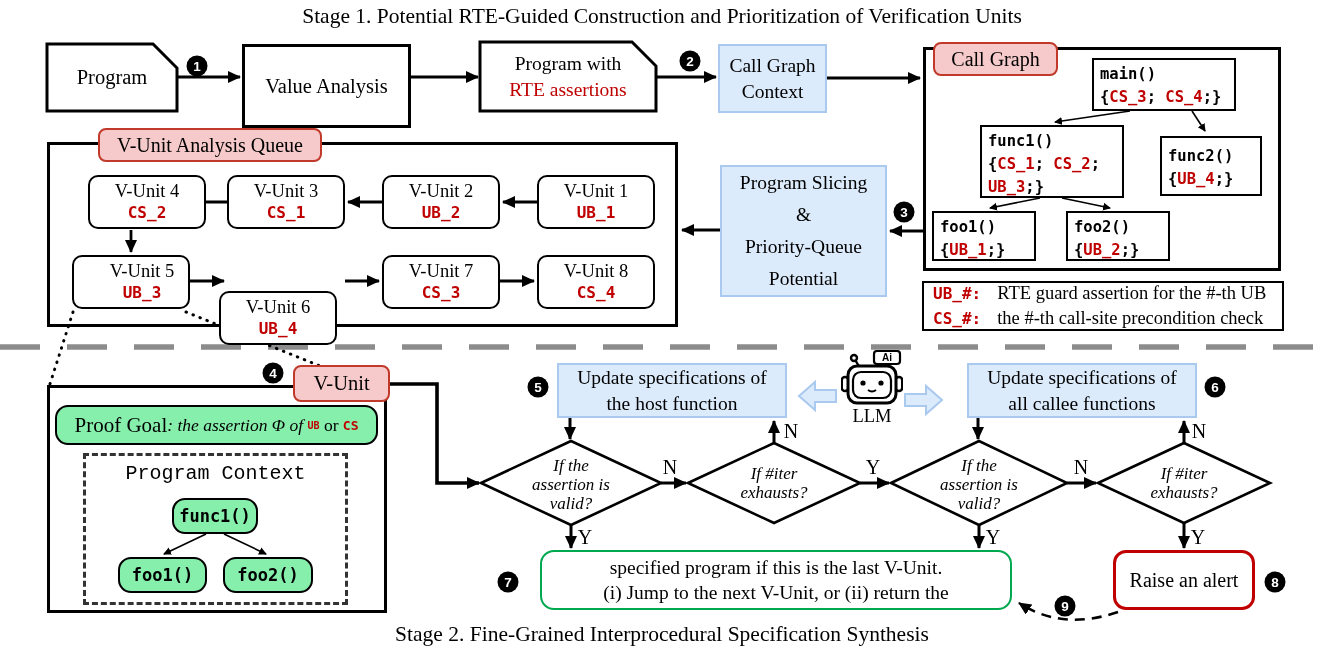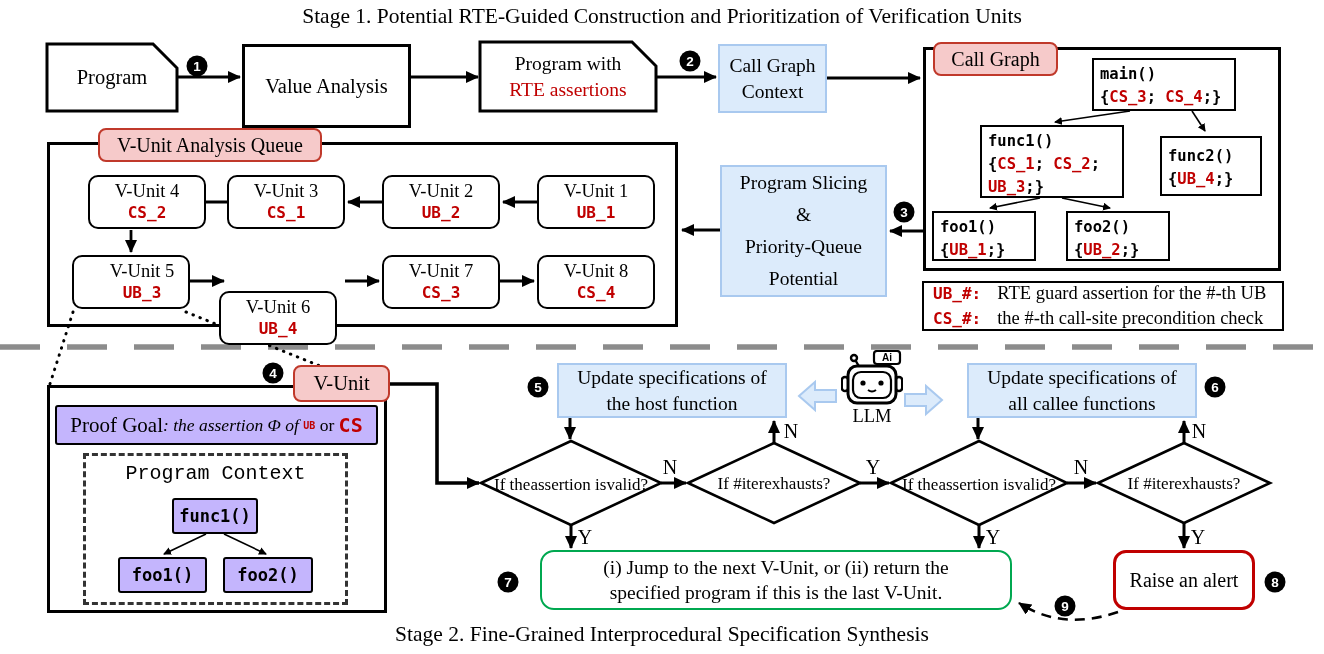--- a/index.html
+++ b/index.html
@@ -19,24 +19,24 @@
   .badge{position:absolute;width:21px;height:21px;border-radius:50%;background:#000;color:#fff;z-index:3;
          display:flex;align-items:center;justify-content:center;font-size:13.5px;font-family:"Liberation Sans",sans-serif;font-weight:bold;transform:translate(-50%,-50%);}
   .vu{position:absolute;width:118px;height:54px;background:#fff;border:2.5px solid #000;border-radius:10px;
       box-sizing:border-box;text-align:center;z-index:2;}
   .vu .nm{font-size:18.5px;margin-top:4px;}
   .vu .tg{font-size:16px;margin-top:1px;}
   .code{position:absolute;background:#fff;border:2.5px solid #000;box-sizing:border-box;z-index:2;
         font-family:"DejaVu Sans Mono",monospace;font-weight:bold;font-size:15.5px;line-height:23px;padding:3px 6px;}
   .mono{font-family:"DejaVu Sans Mono",monospace;font-weight:bold;}
   .red{color:#c00000;}
-  .rnd{position:absolute;background:#c4b5fd;border:2.5px solid #000;border-radius:3px;box-sizing:border-box;z-index:2;
+  .rnd{position:absolute;background:#86efac;border:2.5px solid #000;border-radius:13px;box-sizing:border-box;z-index:2;
        display:flex;align-items:center;justify-content:center;}
-  .ovl{position:absolute;z-index:2;display:flex;align-items:center;justify-content:center;
-       text-align:center;font-size:17px;line-height:19px;}
+  .ovl{position:absolute;z-index:2;display:flex;flex-direction:column;align-items:center;justify-content:center;
+       text-align:center;font-size:17px;line-height:19px;font-style:italic;}
   .fl{position:absolute;z-index:2;font-size:20px;transform:translate(-50%,-50%);}
   .legend-line{display:flex;align-items:baseline;gap:16px;line-height:25px;font-size:18.5px;white-space:nowrap;}
   .legend-key{font-family:"DejaVu Sans Mono",monospace;font-weight:bold;font-size:16px;color:#c00000;}
 </style>
 </head>
 <body>
 
 <div class="canvas">
 
   <div class="title" style="top:4px;">Stage 1. Potential RTE-Guided Construction and Prioritization of Verification Units</div>
@@ -201,21 +201,21 @@
 
   <div class="panel" style="left:47px;top:385px;width:340px;height:228px;border-width:3.5px;"></div>
   <div class="badge" style="left:273px;top:373px;">4</div>
   <div class="pink" style="left:293px;top:365px;width:97px;height:37px;font-size:20.5px;">V-Unit</div>
 
   <div class="rnd" style="left:55px;top:405px;width:323px;height:40px;white-space:nowrap;">
     <span style="font-size:21px;">Proof Goal</span>
       <span style="font-size:17.5px;white-space:pre;font-style:italic;">: the assertion Φ of </span>
       <span class="mono red" style="font-size:10px;">UB</span>
       <span style="font-size:17.5px;white-space:pre;"> or </span>
-      <span class="mono red" style="font-size:20px;">CS</span>
+      <span class="mono red" style="font-size:13px;">CS</span>
   </div>
 
   <div class="abs z2" style="left:83px;top:453px;width:265px;height:152px;border:3px dashed #333;box-sizing:border-box;">
     <div style="text-align:center;font-size:20px;margin-top:6px;font-family:Liberation Mono, monospace;">Program Context</div>
   </div>
   <div class="rnd mono" style="left:172px;top:498px;width:86px;height:36px;font-size:17px;">func1()</div>
   <div class="rnd mono" style="left:118px;top:557px;width:89px;height:36px;font-size:17px;">foo1()</div>
   <div class="rnd mono" style="left:223px;top:557px;width:90px;height:36px;font-size:17px;">foo2()</div>
 
   <div class="badge" style="left:538px;top:387px;">5</div>
@@ -268,21 +268,21 @@
   <div class="fl" style="left:873px;top:467px;">Y</div>
   <div class="fl" style="left:791px;top:431px;">N</div>
   <div class="fl" style="left:585px;top:537px;">Y</div>
   <div class="fl" style="left:1081px;top:467px;">N</div>
   <div class="fl" style="left:1199px;top:431px;">N</div>
   <div class="fl" style="left:993px;top:537px;">Y</div>
   <div class="fl" style="left:1198px;top:537px;">Y</div>
 
   <div class="badge" style="left:508px;top:582px;">7</div>
   <div class="abs z2" style="left:540px;top:550px;width:472px;height:60px;border:2.5px solid #00a850;border-radius:14px;box-sizing:border-box;background:#fff;display:flex;flex-direction:column;align-items:center;justify-content:center;text-align:center;font-size:19.5px;line-height:25px;">
+    <div>specified program if this is the last V-Unit.</div>
     <div>(i) Jump to the next V-Unit, or (ii) return the</div>
-    <div>specified program if this is the last V-Unit.</div>
   </div>
   <div class="abs z2" style="left:1113px;top:550px;width:142px;height:60px;border:3px solid #c00000;border-radius:13px;box-sizing:border-box;background:#fff;display:flex;align-items:center;justify-content:center;font-size:20px;">Raise an alert</div>
   <div class="badge" style="left:1275px;top:582px;">8</div>
   <div class="badge" style="left:1065px;top:606px;">9</div>
 
   <div class="title" style="top:622px;">Stage 2. Fine-Grained Interprocedural Specification Synthesis</div>
 </div>
 
 </body></html>

